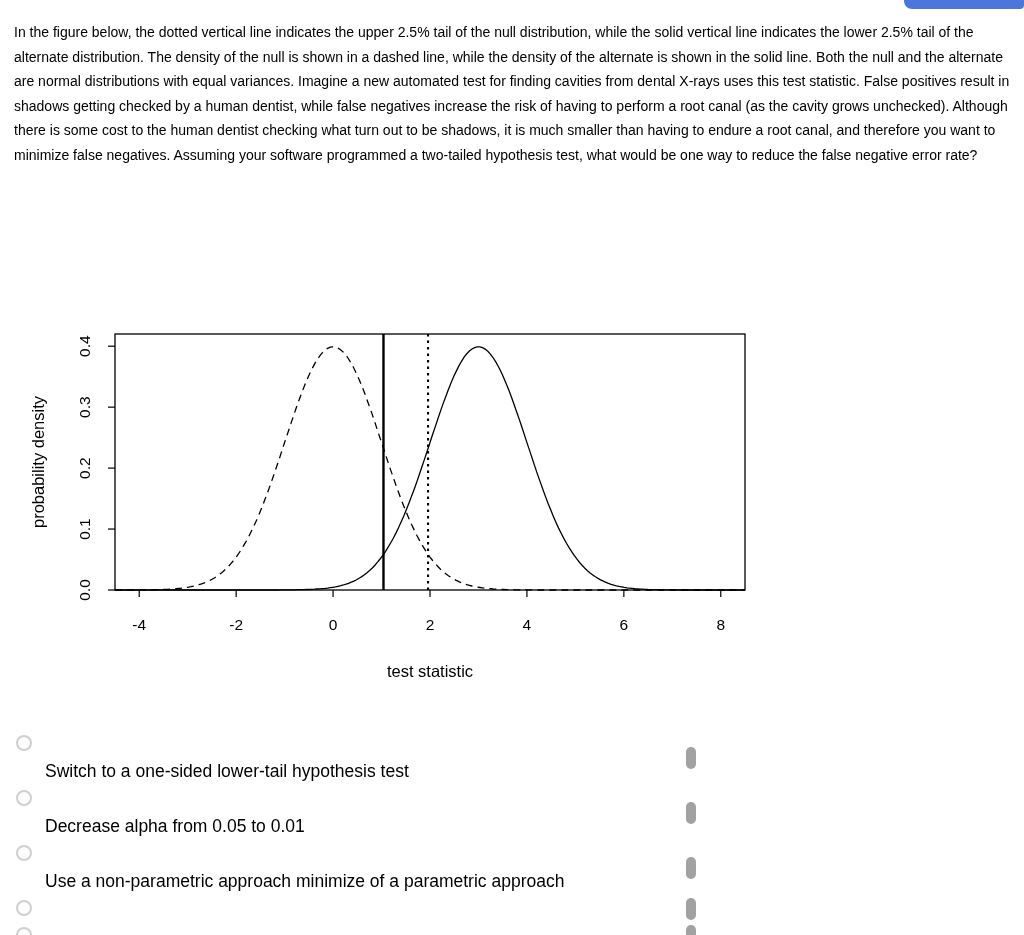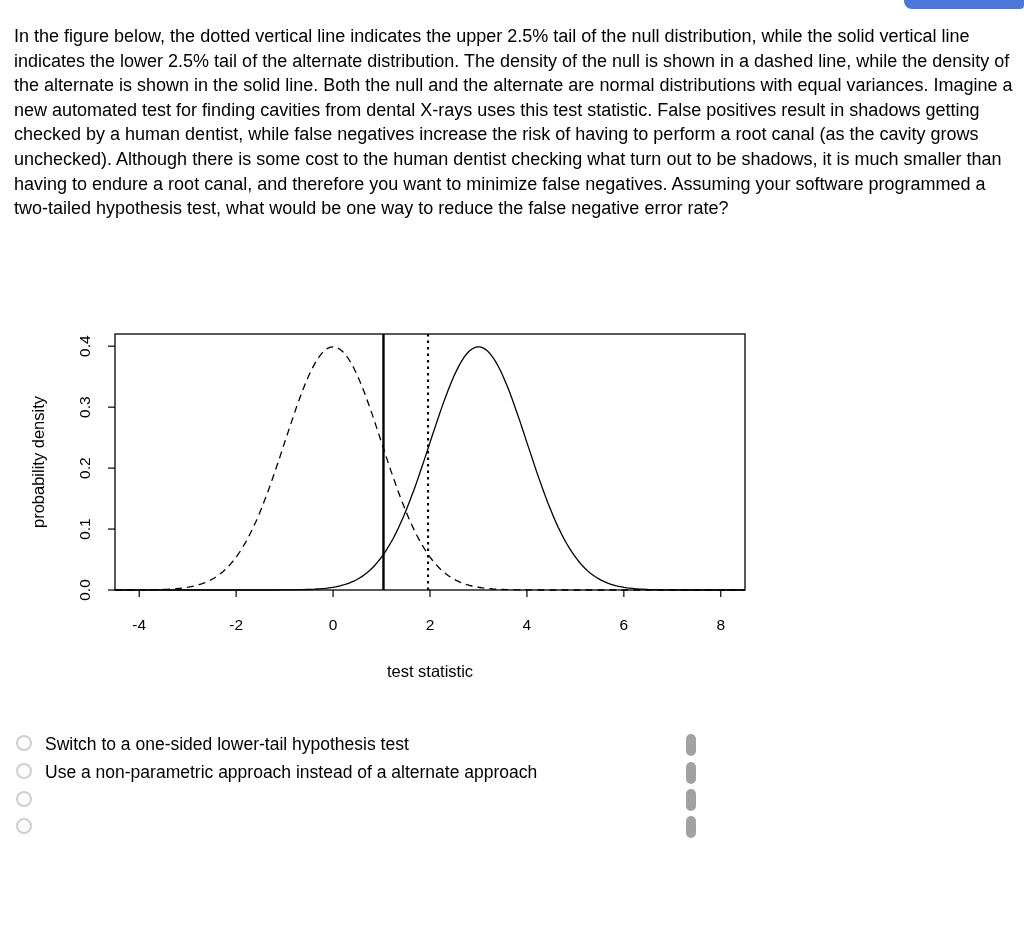--- a/index.html
+++ b/index.html
@@ -2,39 +2,39 @@
 <html><head>
 <meta charset="utf-8">
 <style>
   html,body{margin:0;padding:0;background:#ffffff;}
   body{
     width:1024px;height:935px;position:relative;overflow:hidden;
     font-family:"Liberation Sans",sans-serif;color:#000;
   }
   .question{
     position:absolute;left:14px;top:6px;width:1002px;
-    font-size:18px;line-height:24.6px;color:#000;
+    font-size:14px;line-height:24.6px;color:#000;
   }
   .blue-banner{
     position:absolute;top:0;right:0;width:120px;height:9px;
     border-radius:0 0 4px 8px;
   }
   .chart-wrap{position:absolute;left:30px;top:322px;width:740px;height:372px;}
   svg text{font-family:"Liberation Sans",sans-serif;fill:#000;}
   .options{position:absolute;left:14px;top:733px;width:682px;}
   .option-row{
     display:flex;align-items:flex-start;margin-bottom:5px;
   }
   .radio{
     flex:0 0 auto;width:16px;height:16px;border-radius:50%;
     border:2px solid #cfcfcf;background:#fdfdfd;margin:2px 13px 0 2px;
     box-sizing:border-box;
   }
   .option-label{
-    font-size:17.5px;line-height:23px;color:#000;max-width:618px;
+    font-size:17.5px;line-height:23px;color:#000;max-width:618px;margin-top:27px;
   }
   .pill{
     margin-left:auto;align-self:center;flex:0 0 auto;
     width:10px;height:22px;border-radius:5px;
   }
 </style>
 </head>
 <body>
 
 <div class="blue-banner" style="background: rgb(74, 119, 217);"></div>
@@ -78,21 +78,26 @@
 </div>
 
 <div class="options">
   <div class="option-row">
     <span class="radio"></span>
     <span class="option-label">Switch to a one-sided lower-tail hypothesis test</span>
     <span class="pill" style="background: rgb(162, 162, 162);"></span>
   </div>
   <div class="option-row">
     <span class="radio"></span>
-    <span class="option-label">Use a non-parametric approach instead of a alternate approach</span>
+    <span class="option-label">Decrease alpha from 0.05 to 0.01</span>
+    <span class="pill" style="background: rgb(162, 162, 162);"></span>
+  </div>
+  <div class="option-row">
+    <span class="radio"></span>
+    <span class="option-label">Use a non-parametric approach minimize of a parametric approach</span>
     <span class="pill" style="background: rgb(162, 162, 162);"></span>
   </div>
   <div class="option-row">
     <span class="radio"></span>
     <span class="pill" style="background: rgb(162, 162, 162);"></span>
   </div>
   <div class="option-row">
     <span class="radio"></span>
     <span class="pill" style="background: rgb(162, 162, 162);"></span>
   </div>

